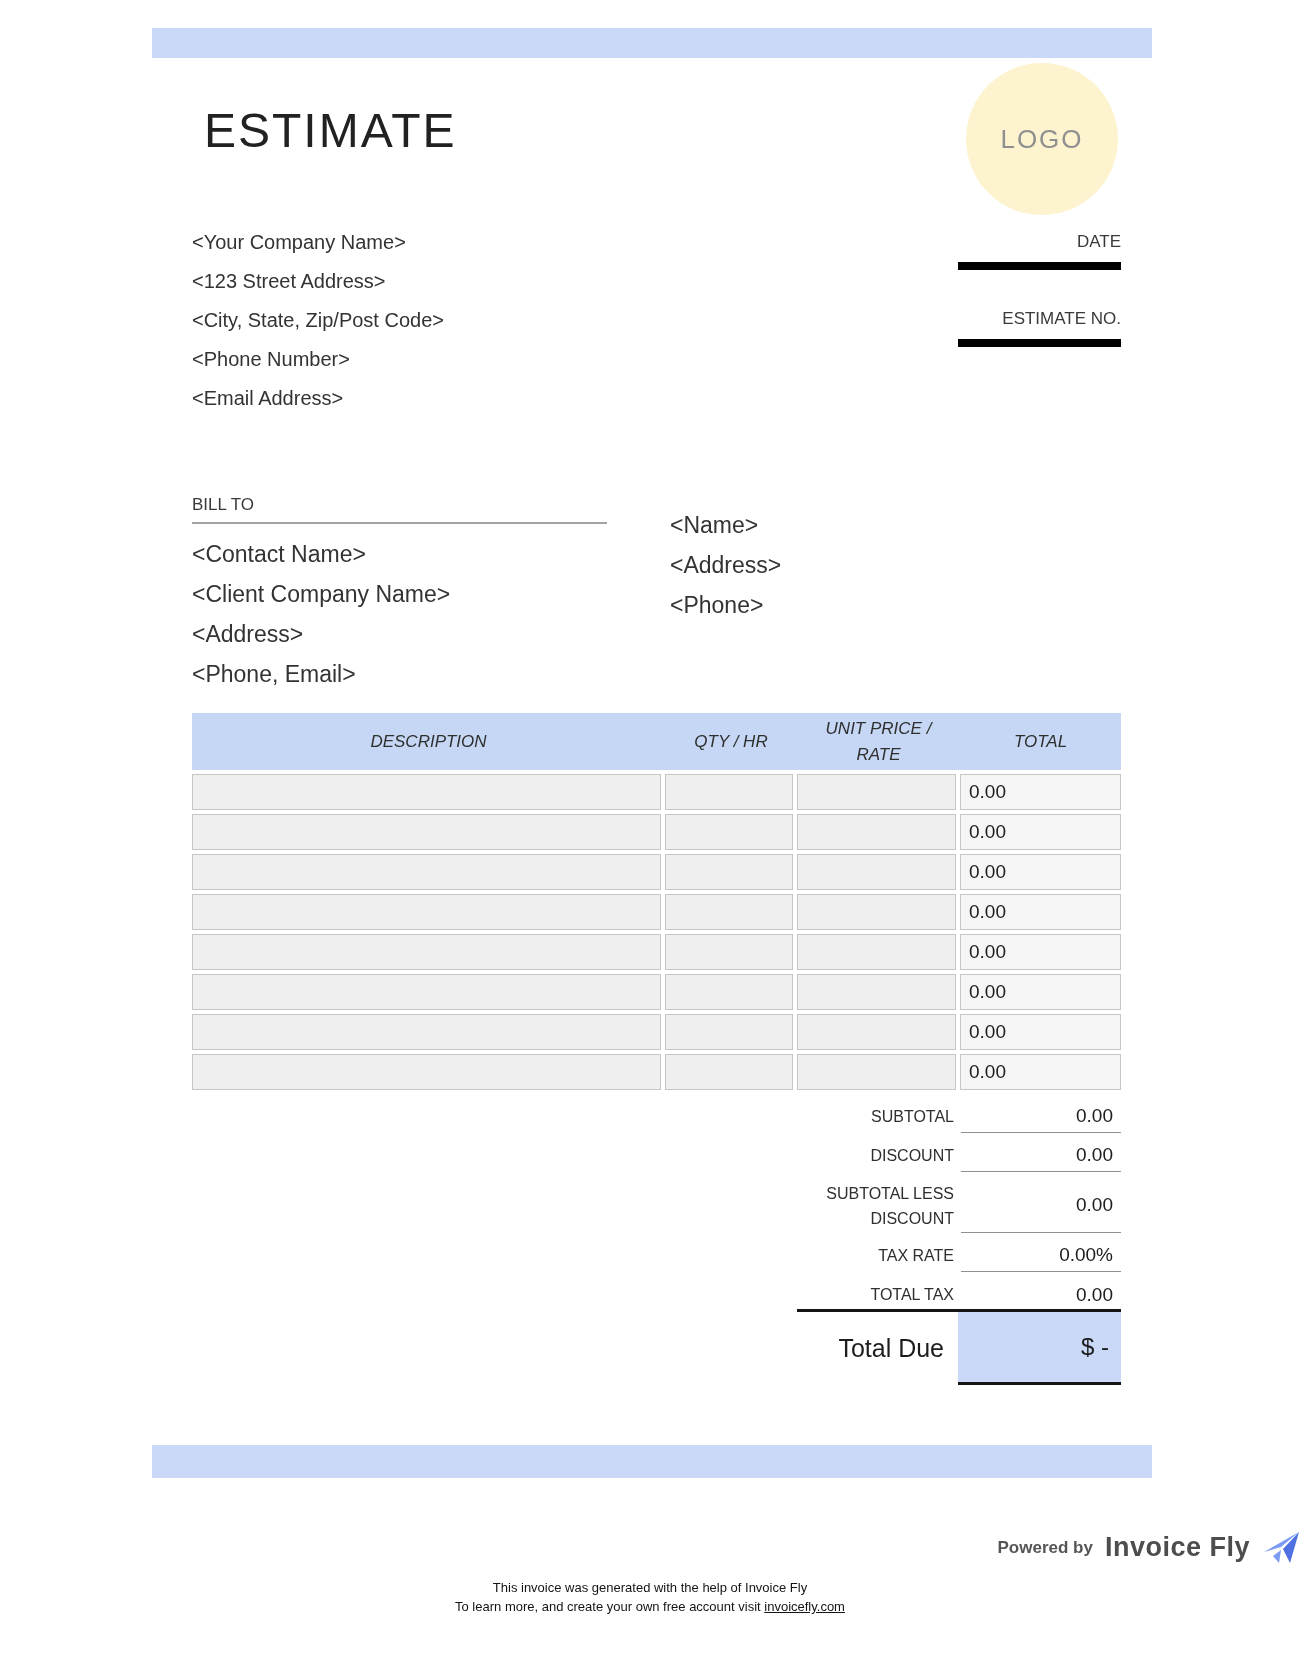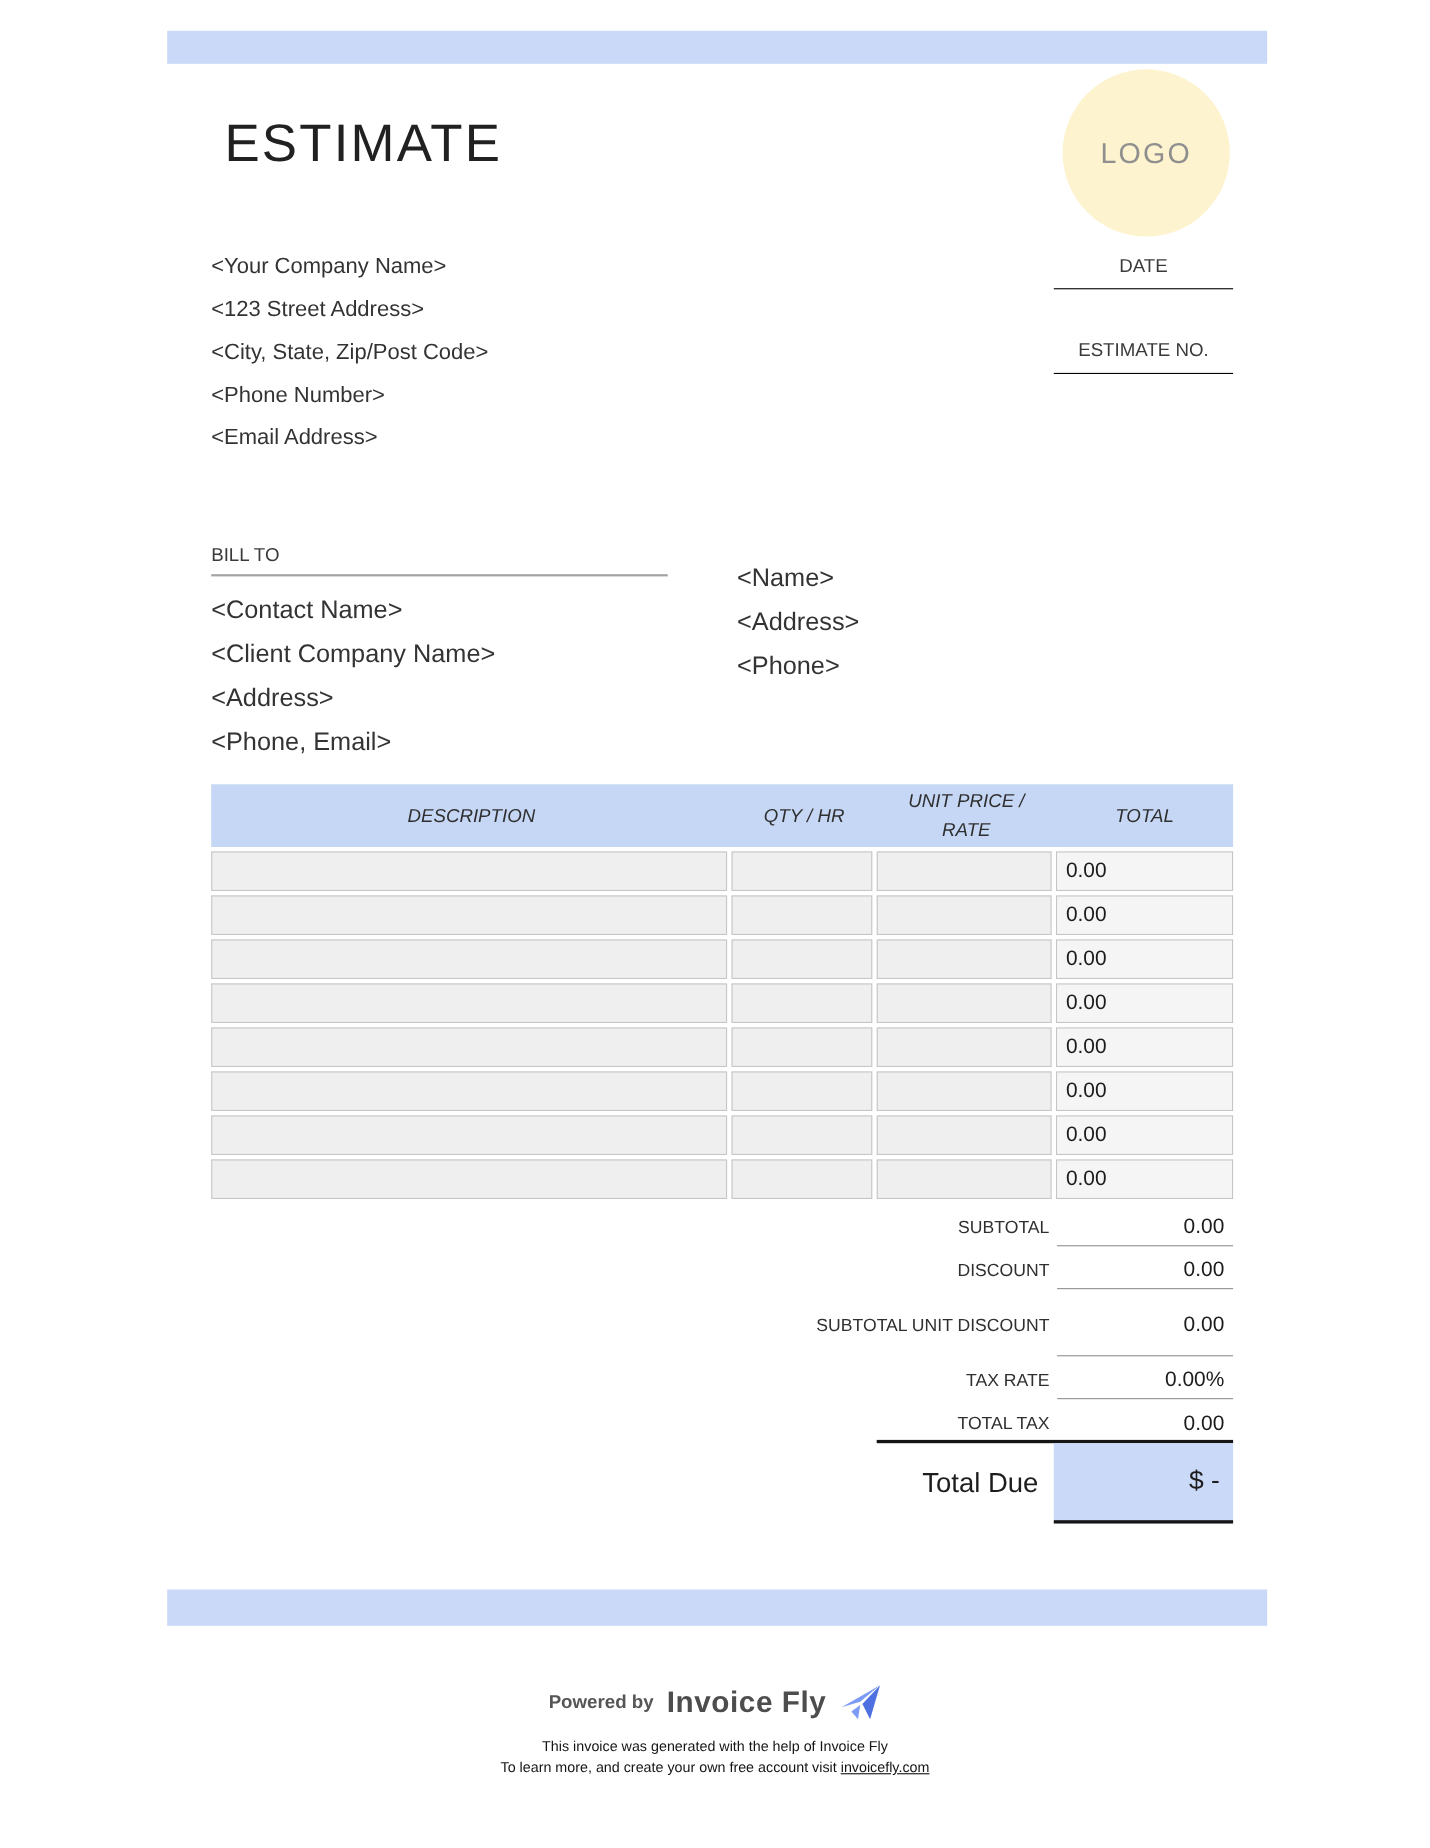--- a/index.html
+++ b/index.html
@@ -19,21 +19,21 @@
     position:absolute;left:966px;top:63px;width:152px;height:152px;border-radius:50%;
     background:#fdf3ce;display:flex;align-items:center;justify-content:center;
     font-size:26px;letter-spacing:2px;color:#8f8f8f;
   }
   .company{position:absolute;left:192px;top:223px;font-size:20px;color:#333;}
   .company .line{line-height:39px;}
 
   .meta-block{position:absolute;left:958px;width:163px;text-align:center;font-size:17px;color:#3a3a3a;}
   .meta-date{top:229px;}
   .meta-estno{top:306px;}
-  .meta-label{height:33px;line-height:26px;border-bottom:1px solid #000000;}
+  .meta-label{height:33px;line-height:26px;border-bottom:8px solid #000000;text-align:right;}
 
   .party{position:absolute;top:495px;}
   .party-bill{left:192px;width:415px;}
   .party-site{left:670px;width:451px;}
   .party-label{font-size:17px;color:#3a3a3a;padding-bottom:7px;border-bottom:2px solid #a3a3a3;}
   .party-lines{margin-top:10px;font-size:23px;color:#333;}
   .party-lines .line{line-height:40px;}
 
   .items{position:absolute;left:192px;top:713px;width:929px;}
   .thead{display:flex;background:#c5d7f4;height:57px;font-size:17px;color:#2f2f2f;font-style:italic;}
@@ -63,21 +63,21 @@
   .totaldue-label{
     flex:1;display:flex;align-items:center;justify-content:flex-end;
     padding-right:14px;font-size:25px;color:#1d1d1d;
   }
   .totaldue-box{
     width:163px;height:73px;box-sizing:border-box;background:#c9d9f7;border-bottom:3px solid #151515;
     display:flex;align-items:center;justify-content:flex-end;padding-right:12px;
     font-size:24px;color:#1d1d1d;
   }
 
-  .branding{position:absolute;left:0;top:1532px;width:1300px;text-align:center;}
+  .branding{position:absolute;left:0;top:1532px;width:1300px;text-align:right;}
   .branding-inner{display:inline-flex;align-items:center;gap:12px;}
   .powered-by{font-size:17px;font-weight:600;color:#555;}
   .brand-name{font-size:27px;font-weight:700;color:#4d4d4d;letter-spacing:0.5px;}
   .brand-logo{width:36px;height:31px;margin-left:2px;}
   .footnotes{position:absolute;left:0;top:1578px;width:1300px;text-align:center;font-size:13px;color:#141414;line-height:19px;}
   .footnotes a{color:#141414;text-decoration:underline;}
 </style>
 </head>
 <body>
 
@@ -177,21 +177,21 @@
   <div class="summary">
     <div class="srow">
       <div class="slabel">SUBTOTAL</div>
       <div class="svalue">0.00</div>
     </div>
     <div class="srow">
       <div class="slabel">DISCOUNT</div>
       <div class="svalue">0.00</div>
     </div>
     <div class="srow tall">
-      <div class="slabel">SUBTOTAL UNIT DISCOUNT</div>
+      <div class="slabel">SUBTOTAL LESS DISCOUNT</div>
       <div class="svalue">0.00</div>
     </div>
     <div class="srow">
       <div class="slabel">TAX RATE</div>
       <div class="svalue">0.00%</div>
     </div>
     <div class="srow nounderline">
       <div class="slabel">TOTAL TAX</div>
       <div class="svalue">0.00</div>
     </div>

